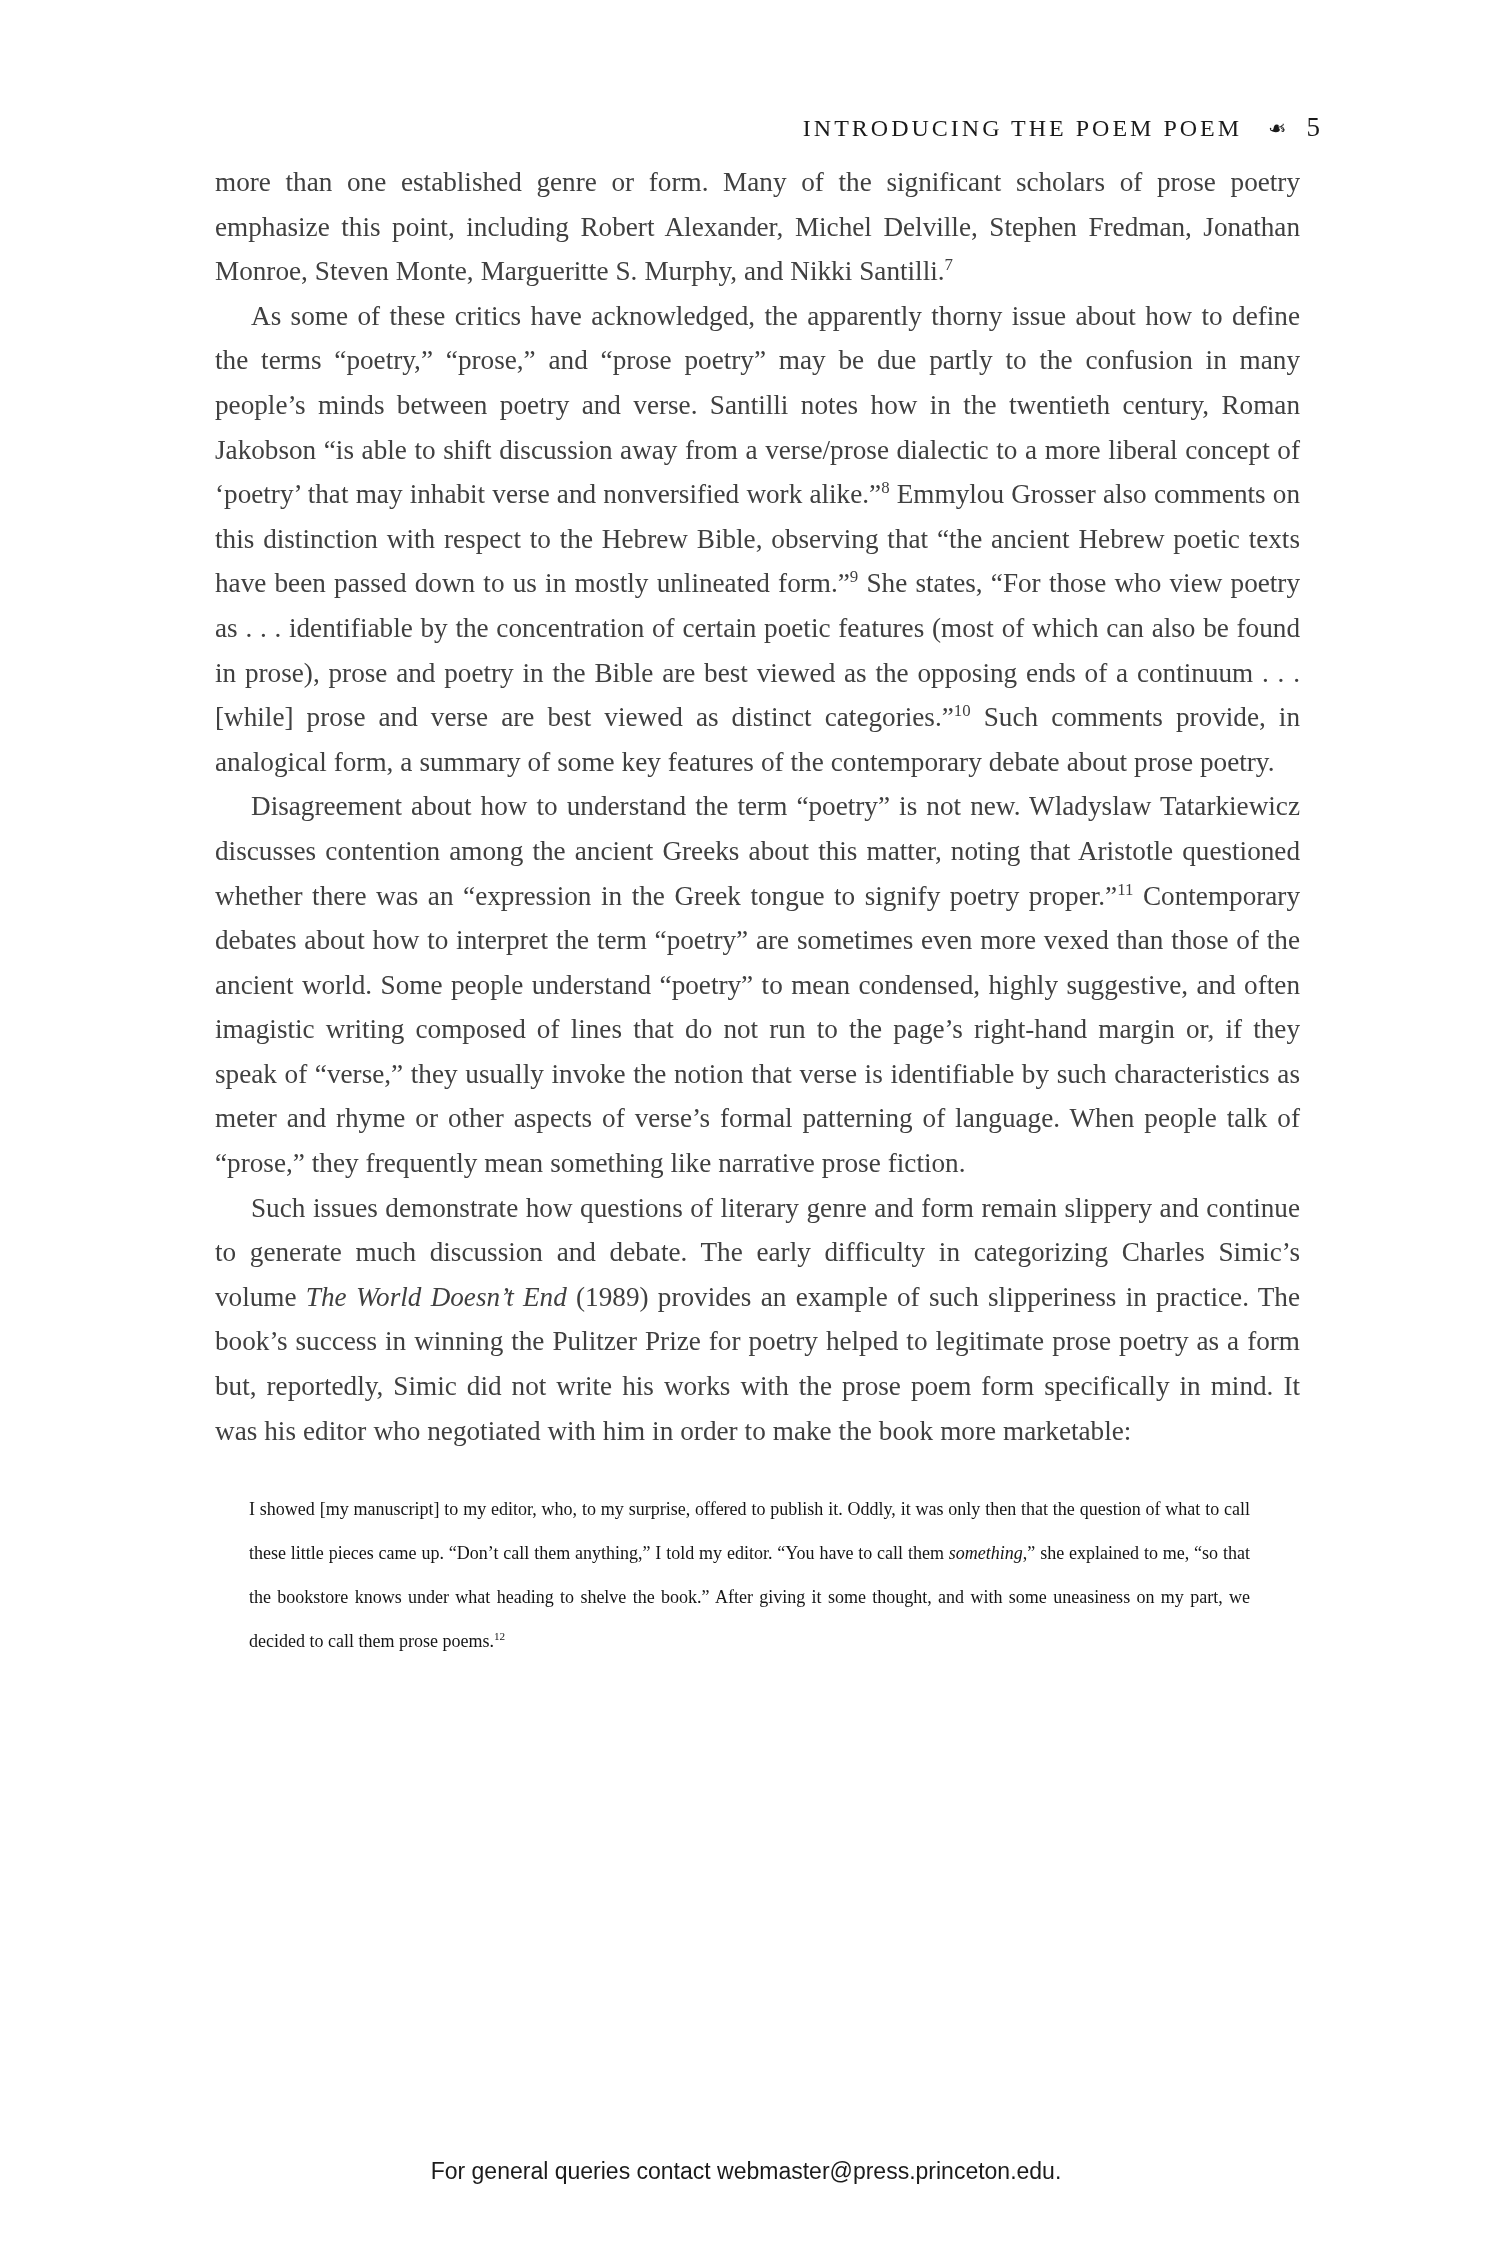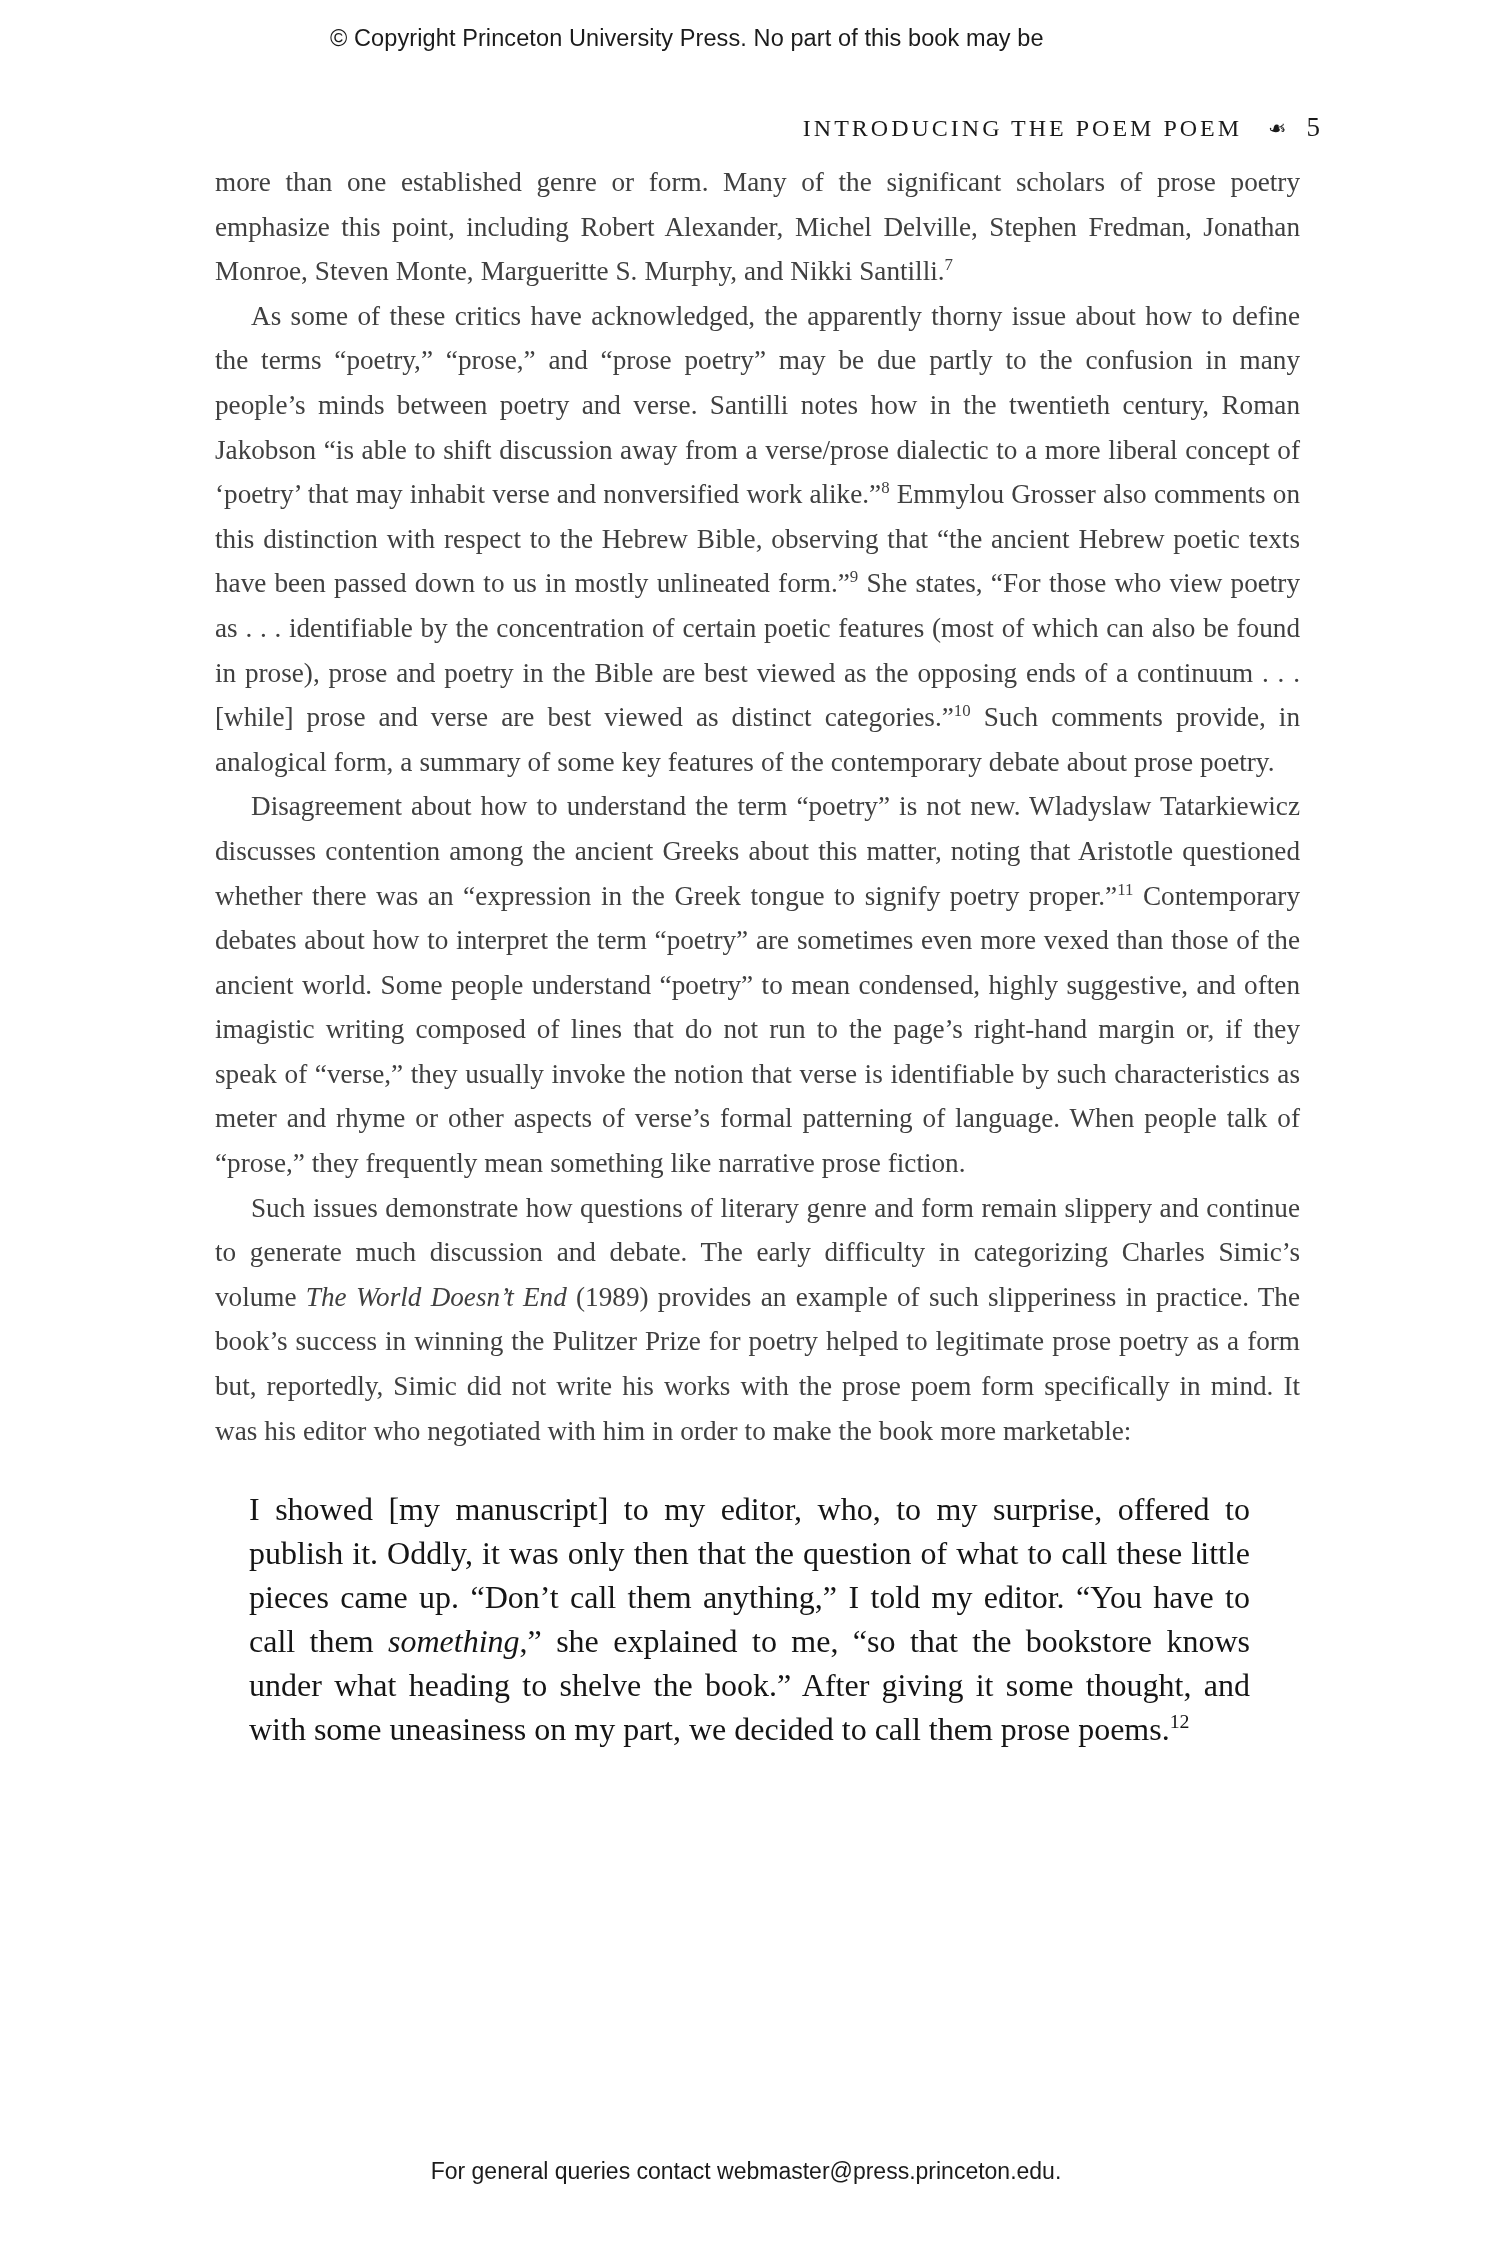--- a/index.html
+++ b/index.html
@@ -83,21 +83,21 @@
   
   .blockquote {
     margin: 34px 0 0 0;
     padding: 0 0 0 34px;
     width: 1035px;
     box-sizing: border-box;
   }
   .blockquote p {
     margin: 0;
     text-align: justify;
-    font-size: 32px;
+    font-size: 18px;
     line-height: 44px;
     color: #151515;
   }
 
   sup.fn {
     font-size: 0.62em;
     vertical-align: super;
     line-height: 0;
   }
   i, em { font-style: italic; }
@@ -113,21 +113,20 @@
     font-size: 23px;
     color: #1b1b1b;
   }
 </style>
 </head>
 <body>
 
 <div class="page">
 
   <div class="copyright-stamp">
-    <span class="line">© Copyright Princeton University Press. No part of this book may be</span>
   </div>
 
   <div class="running-head">
     <span class="rh-title">INTRODUCING THE POEM POEM</span><span class="rh-orn">❧</span><span class="rh-page">5</span>
   </div>
 
   <div class="textblock" id="textblock">
       <p class="body"><span>more than one established genre or form. Many of the significant scholars of prose poetry emphasize this point, including Robert Alexander, Michel Delville, Stephen Fredman, Jonathan Monroe, Steven Monte, Margueritte S. Murphy, and Nikki Santilli.</span><sup class="fn">7</sup></p>
       <p class="body indent"><span>As some of these critics have acknowledged, the apparently thorny issue about how to define the terms “poetry,” “prose,” and “prose poetry” may be due partly to the confusion in many people’s minds between poetry and verse. Santilli notes how in the twentieth century, Roman Jakobson “is able to shift discussion away from a verse/prose dialectic to a more liberal concept of ‘poetry’ that may inhabit verse and nonversified work alike.”</span><sup class="fn">8</sup><span> Emmylou Grosser also comments on this distinction with respect to the Hebrew Bible, observing that “the ancient Hebrew poetic texts have been passed down to us in mostly unlineated form.”</span><sup class="fn">9</sup><span> She states, “For those who view poetry as . . . identifiable by the concentration of certain poetic features (most of which can also be found in prose), prose and poetry in the Bible are best viewed as the opposing ends of a continuum . . . [while] prose and verse are best viewed as distinct categories.”</span><sup class="fn">10</sup><span> Such comments provide, in analogical form, a summary of some key features of the contemporary debate about prose poetry.</span></p>
       <p class="body indent"><span>Disagreement about how to understand the term “poetry” is not new. Wladyslaw Tatarkiewicz discusses contention among the ancient Greeks about this matter, noting that Aristotle questioned whether there was an “expression in the Greek tongue to signify poetry proper.”</span><sup class="fn">11</sup><span> Contemporary debates about how to interpret the term “poetry” are sometimes even more vexed than those of the ancient world. Some people understand “poetry” to mean condensed, highly suggestive, and often imagistic writing composed of lines that do not run to the page’s right-hand margin or, if they speak of “verse,” they usually invoke the notion that verse is identifiable by such characteristics as meter and rhyme or other aspects of verse’s formal patterning of language. When people talk of “prose,” they frequently mean something like narrative prose fiction.</span></p>

